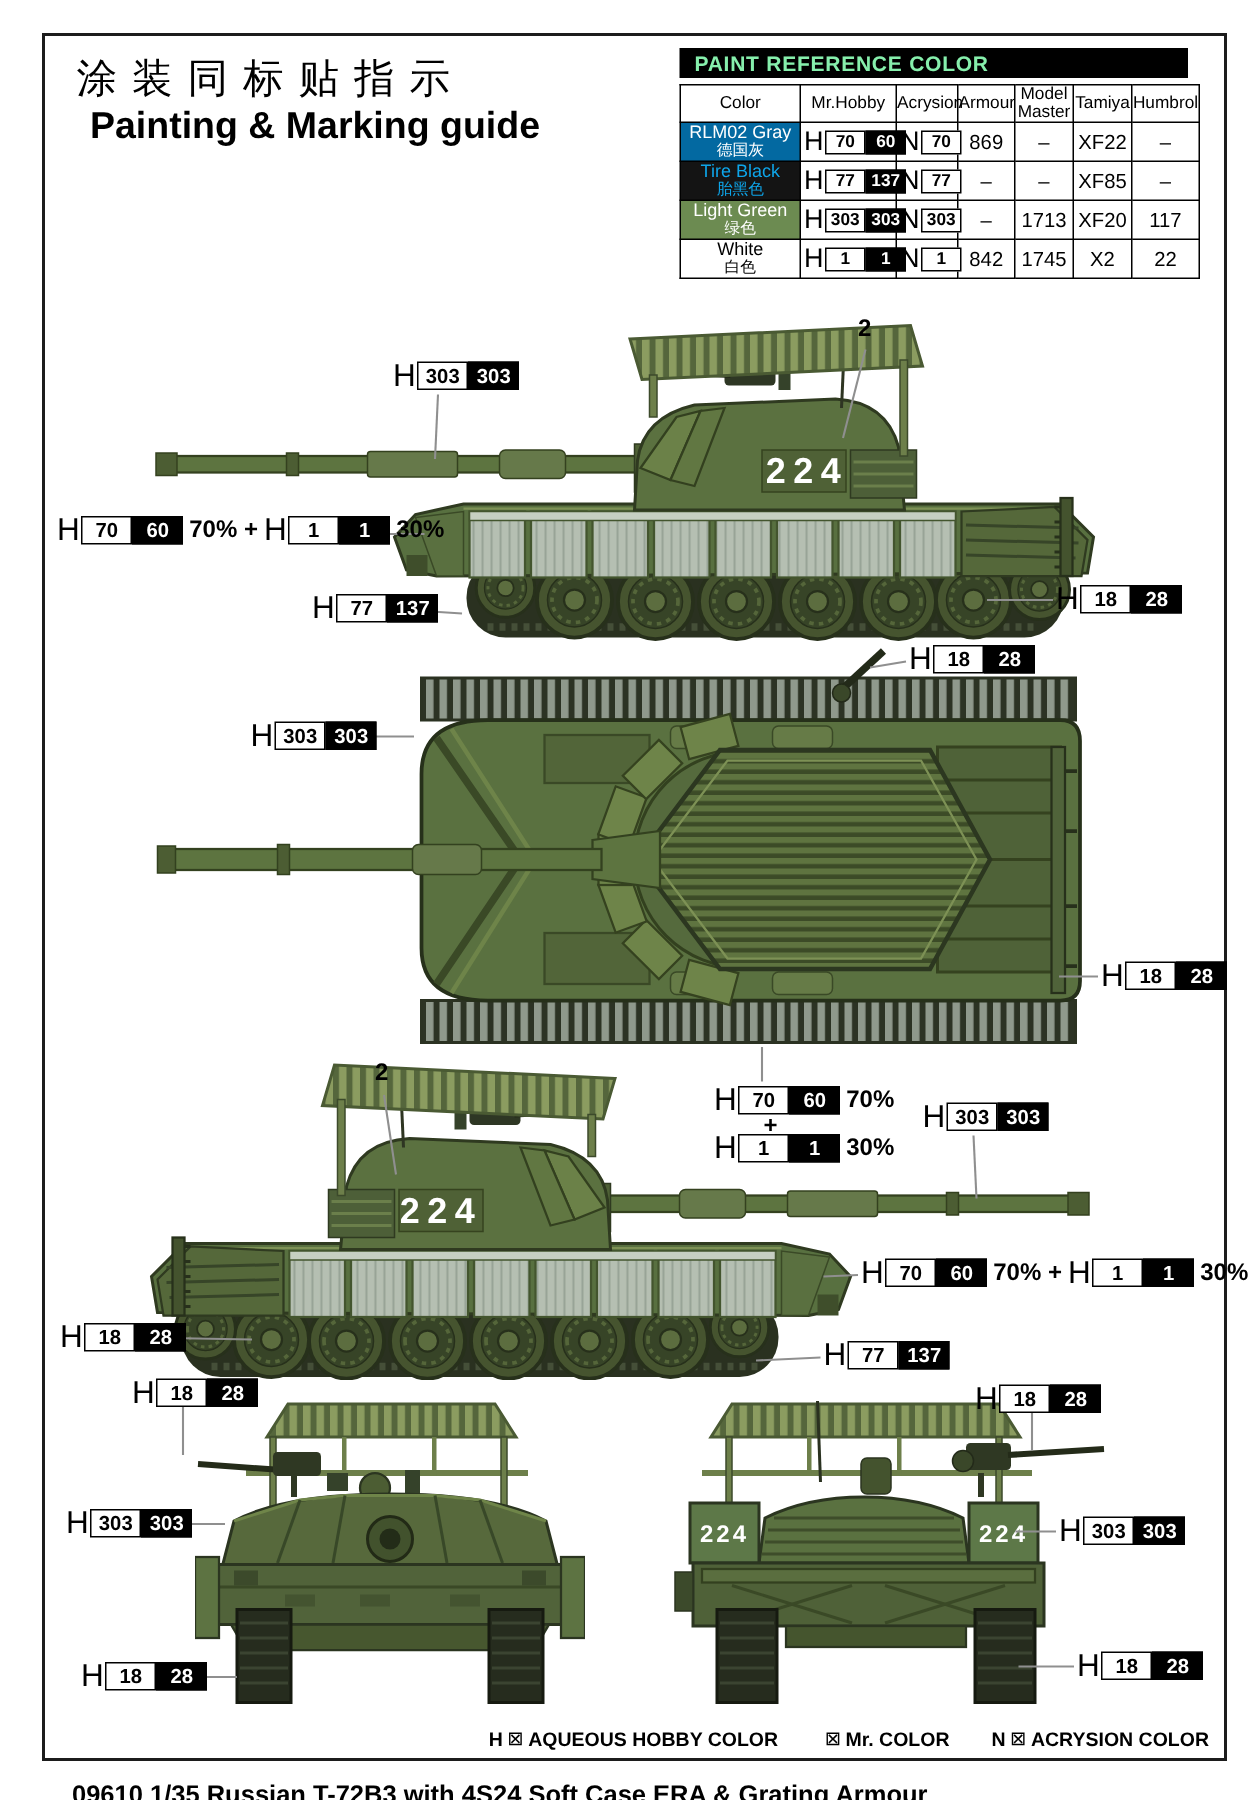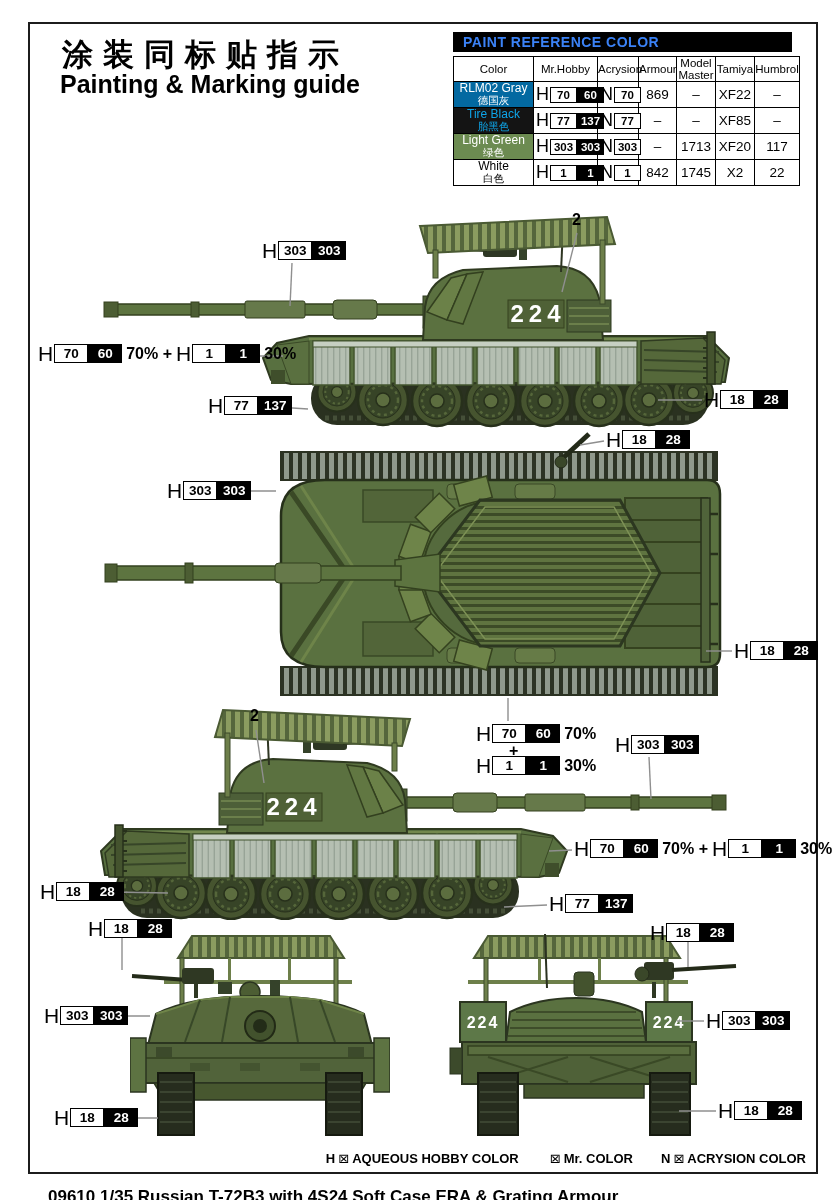--- a/index.html
+++ b/index.html
@@ -1,23 +1,23 @@
 <!DOCTYPE html>
 <html><head>
 <meta charset="utf-8">
 <style>
   html,body{margin:0;padding:0;background:#fff;}
   #page{position:relative;width:836px;height:1200px;background:#fff;overflow:hidden;
         font-family:"Liberation Sans","DejaVu Sans",sans-serif;color:#000;}
   .frame{position:absolute;left:28px;top:22px;width:786px;height:1148px;border:2px solid #1c1c1c;}
-  .title-cn{position:absolute;left:62px;top:34px;font-size:31px;font-weight:700;letter-spacing:10px;}
+  .title-cn{position:absolute;left:51px;top:34px;font-size:27px;font-weight:400;letter-spacing:10px;}
   .title-en{position:absolute;left:60px;top:70px;font-size:25px;font-weight:700;}
   
   .ptable{position:absolute;left:453px;top:32px;width:339px;}
-  .ptitle{background:#000;color:#3b82f6;font-weight:700;font-size:14px;padding:2px 10px;letter-spacing:.5px;
+  .ptitle{background:#000;color:#86efac;font-weight:700;font-size:14px;padding:2px 10px;letter-spacing:.5px;
           box-sizing:border-box;margin-bottom:4px;}
   table.grid{border-collapse:collapse;width:339px;table-layout:fixed;}
   table.grid td,table.grid th{border:1.6px solid #000;padding:0;text-align:center;vertical-align:middle;}
   th.h{font-size:11.5px;font-weight:400;white-space:pre-line;line-height:1.05;height:24px;}
   td.cname{font-size:12px;line-height:1.1;height:25px;}
   td.cname .cn{font-size:10.5px;}
   td.chip{text-align:left;}
   td.chip .inner{display:flex;align-items:center;padding-left:2px;}
   td.num{font-size:13.5px;}
   .sh{font-size:18px;font-weight:400;margin-right:1px;}

